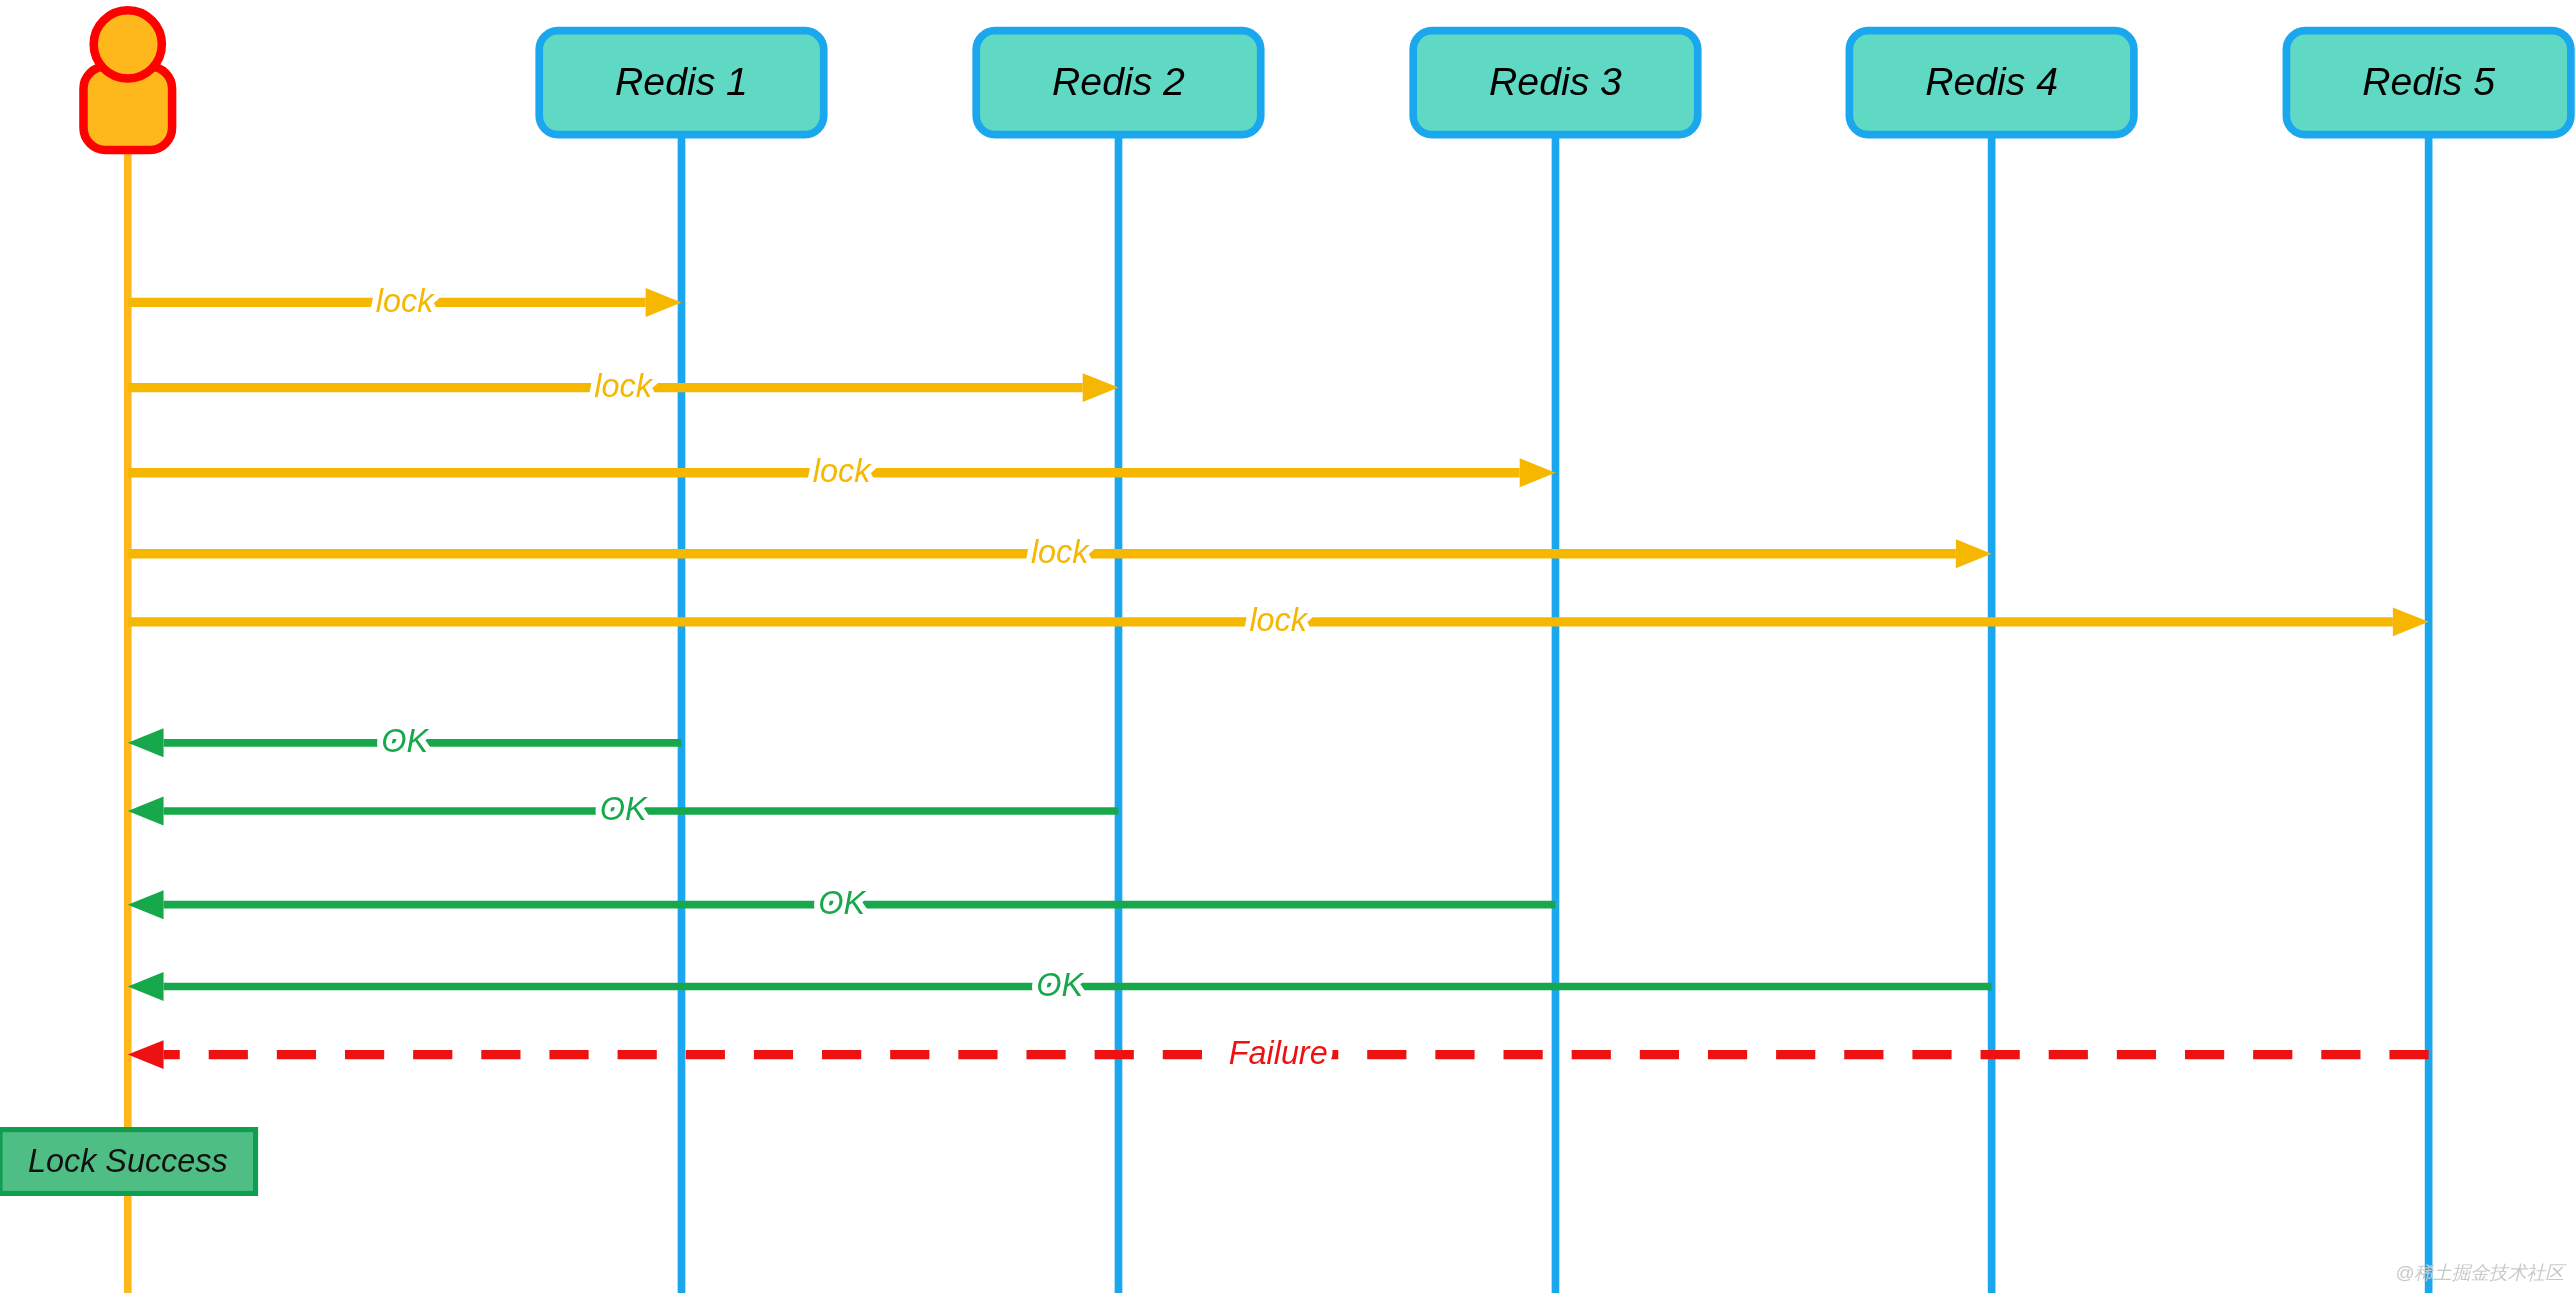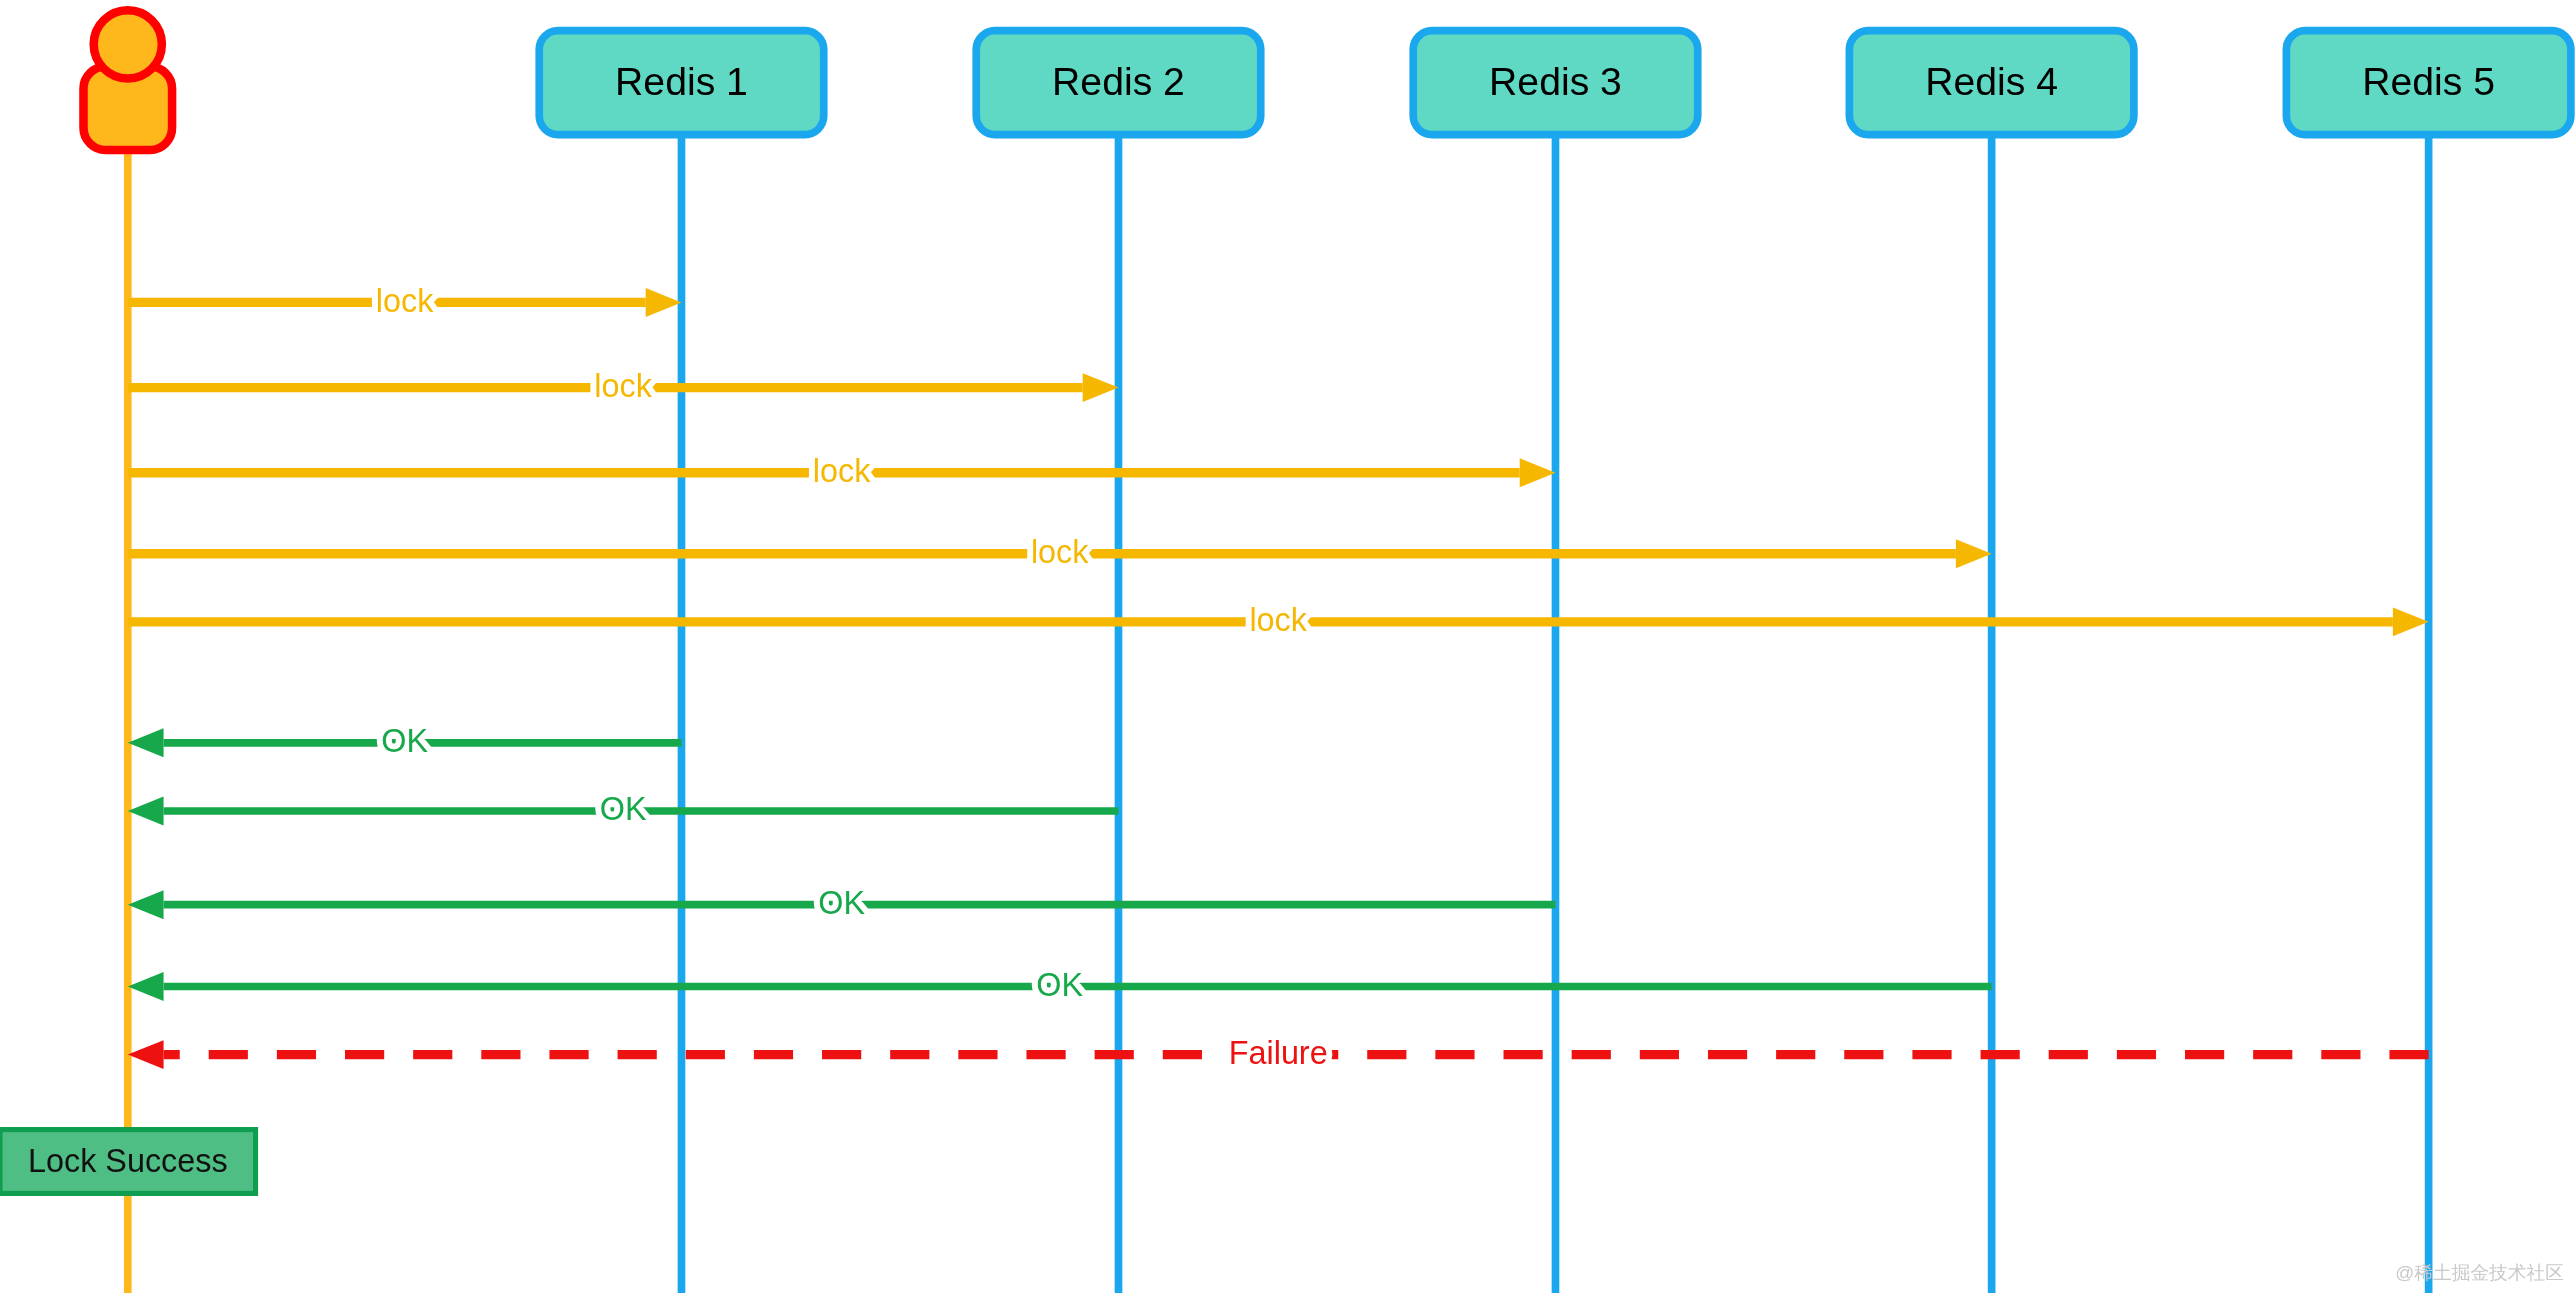--- a/index.html
+++ b/index.html
@@ -9,20 +9,21 @@
   }
   body {
     font-family: "Liberation Sans", sans-serif;
   }
   #canvas {
     position: relative;
     width: 2576px;
     height: 1294px;
     background: #ffffff;
     overflow: hidden;
+    font-style: italic;
   }
   #diagram-svg {
     position: absolute;
     left: 0;
     top: 0;
     width: 2576px;
     height: 1294px;
     display: block;
   }
   .participant-label {

